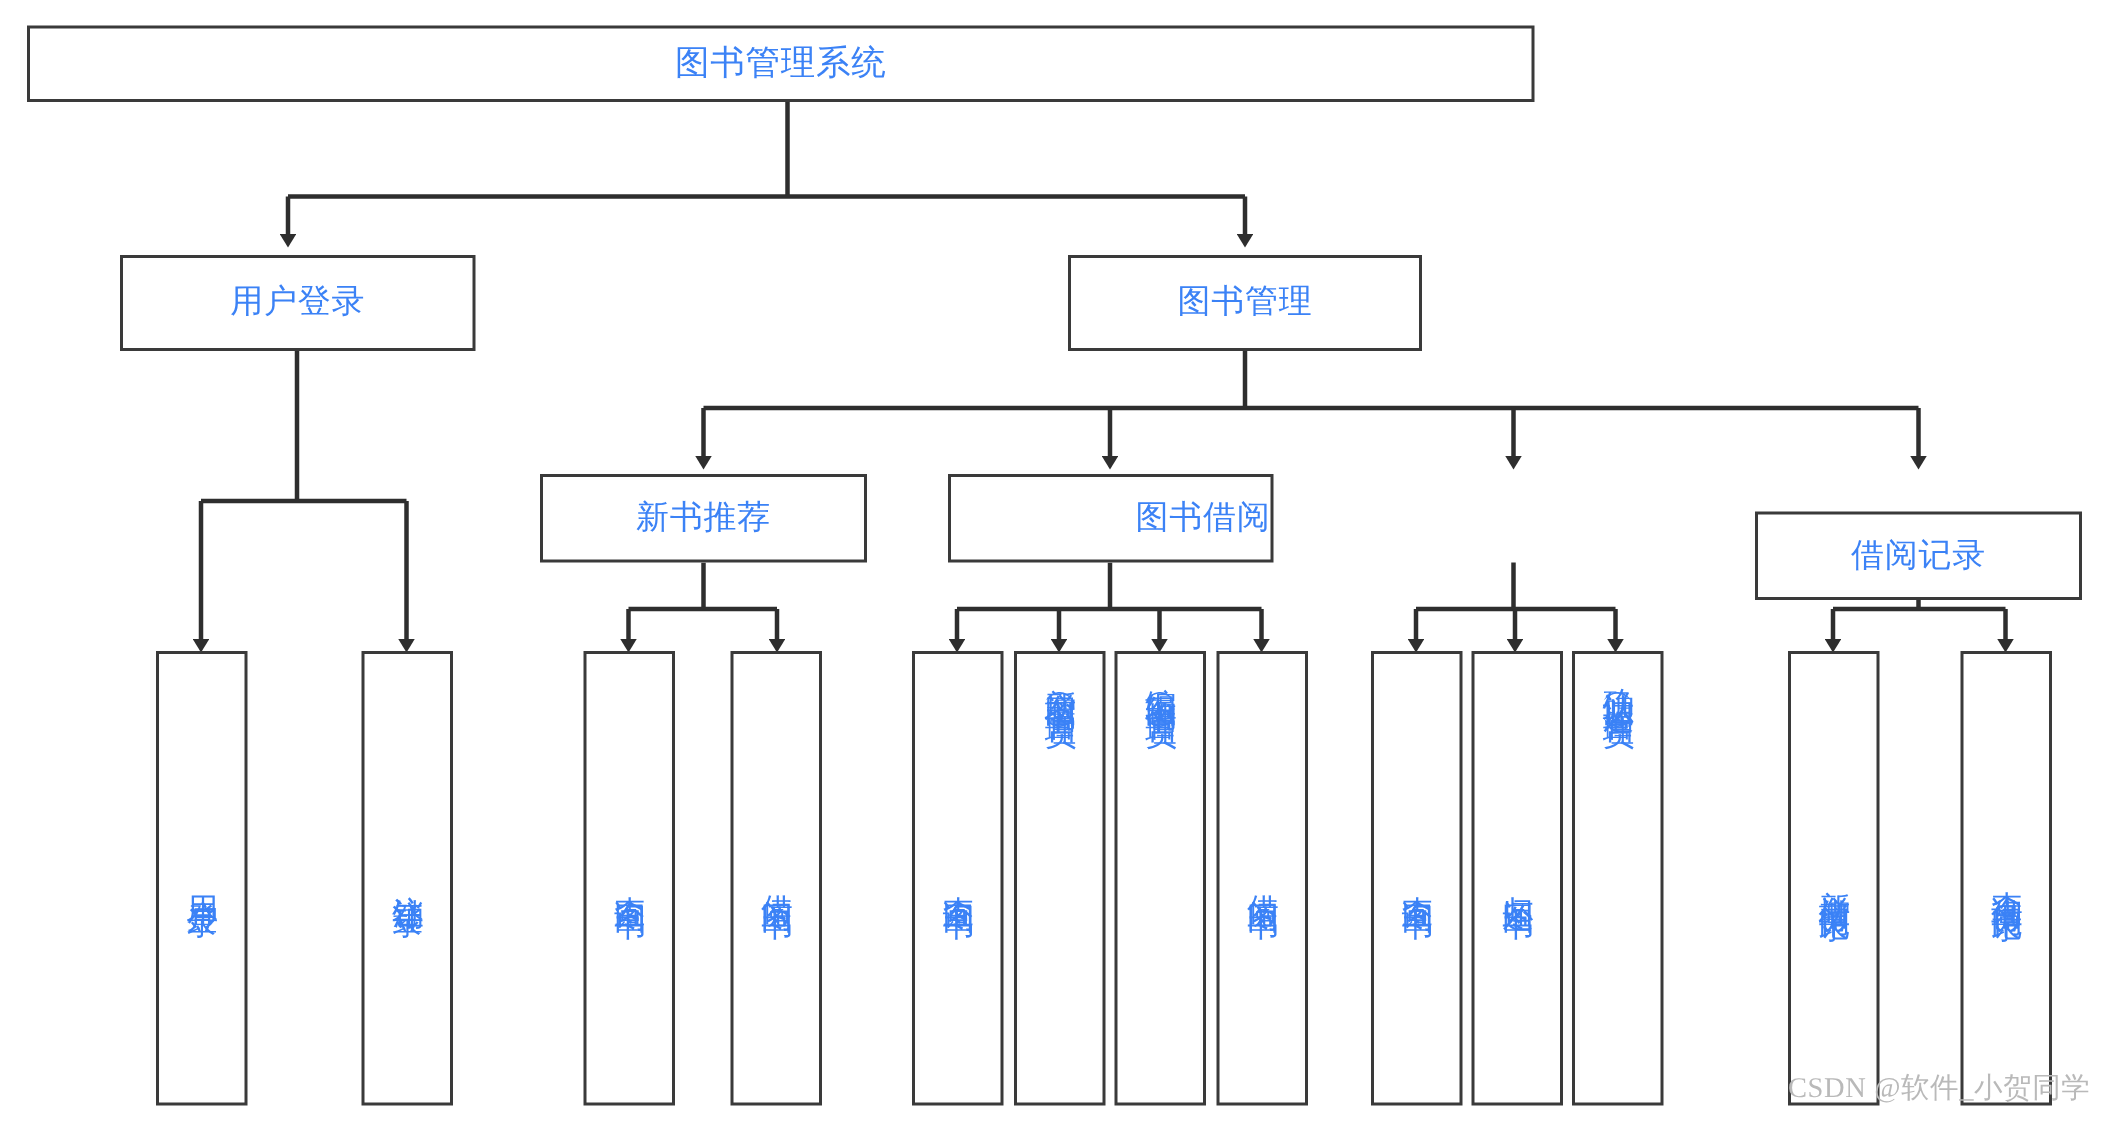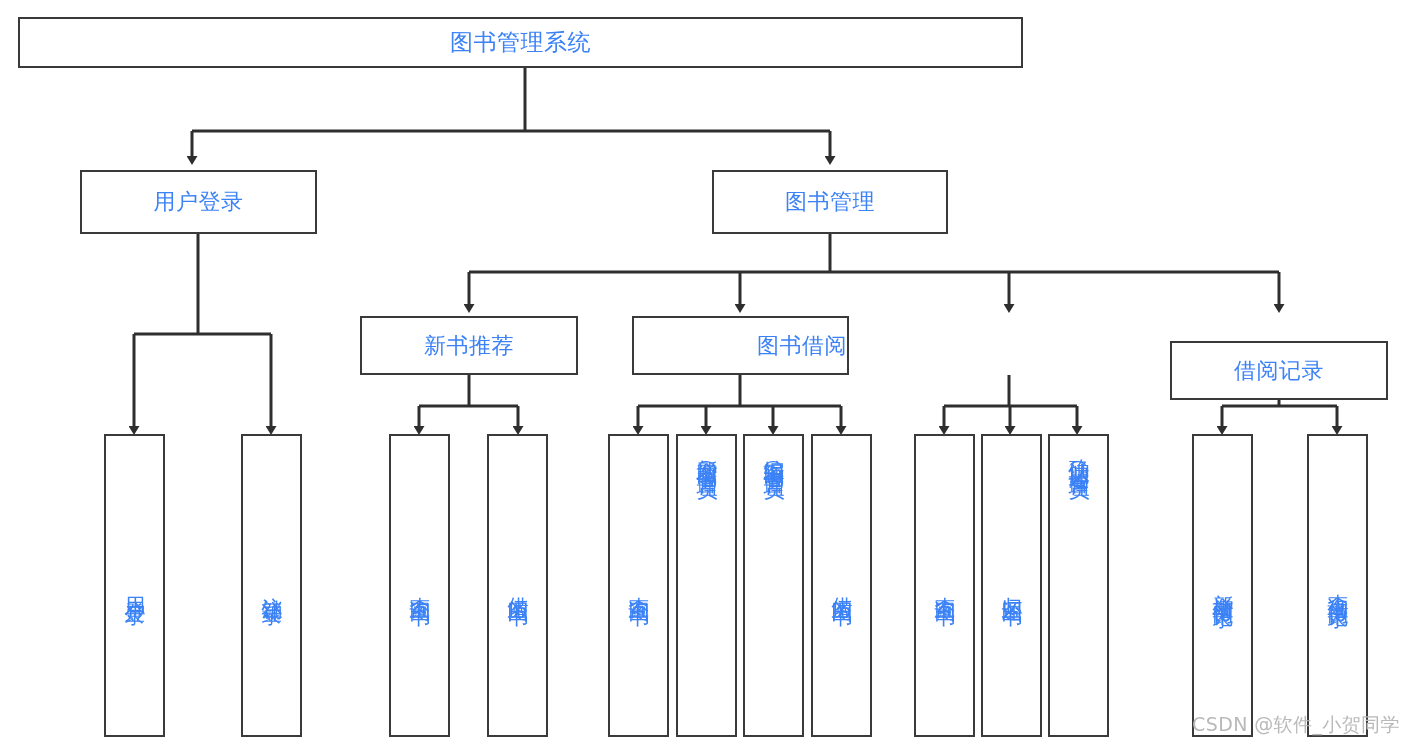--- a/index.html
+++ b/index.html
@@ -60,20 +60,21 @@
     align-items: center;
     padding-top: 0;
   }
   .watermark {
     position: absolute;
     color: #b9b9b9;
     font-size: 19px;
     white-space: nowrap;
     letter-spacing: 0.4px;
     pointer-events: none;
+    font-family: Liberation Serif, serif;
   }
 </style>
 </head>
 <body>
 
 <div id="canvas">
 
   <svg id="wires" viewBox="0 0 1405 747" xmlns="http://www.w3.org/2000/svg">
     <defs>
       <marker id="arrow" markerWidth="9" markerHeight="11" refX="1" refY="5.5" orient="auto" markerUnits="userSpaceOnUse">

